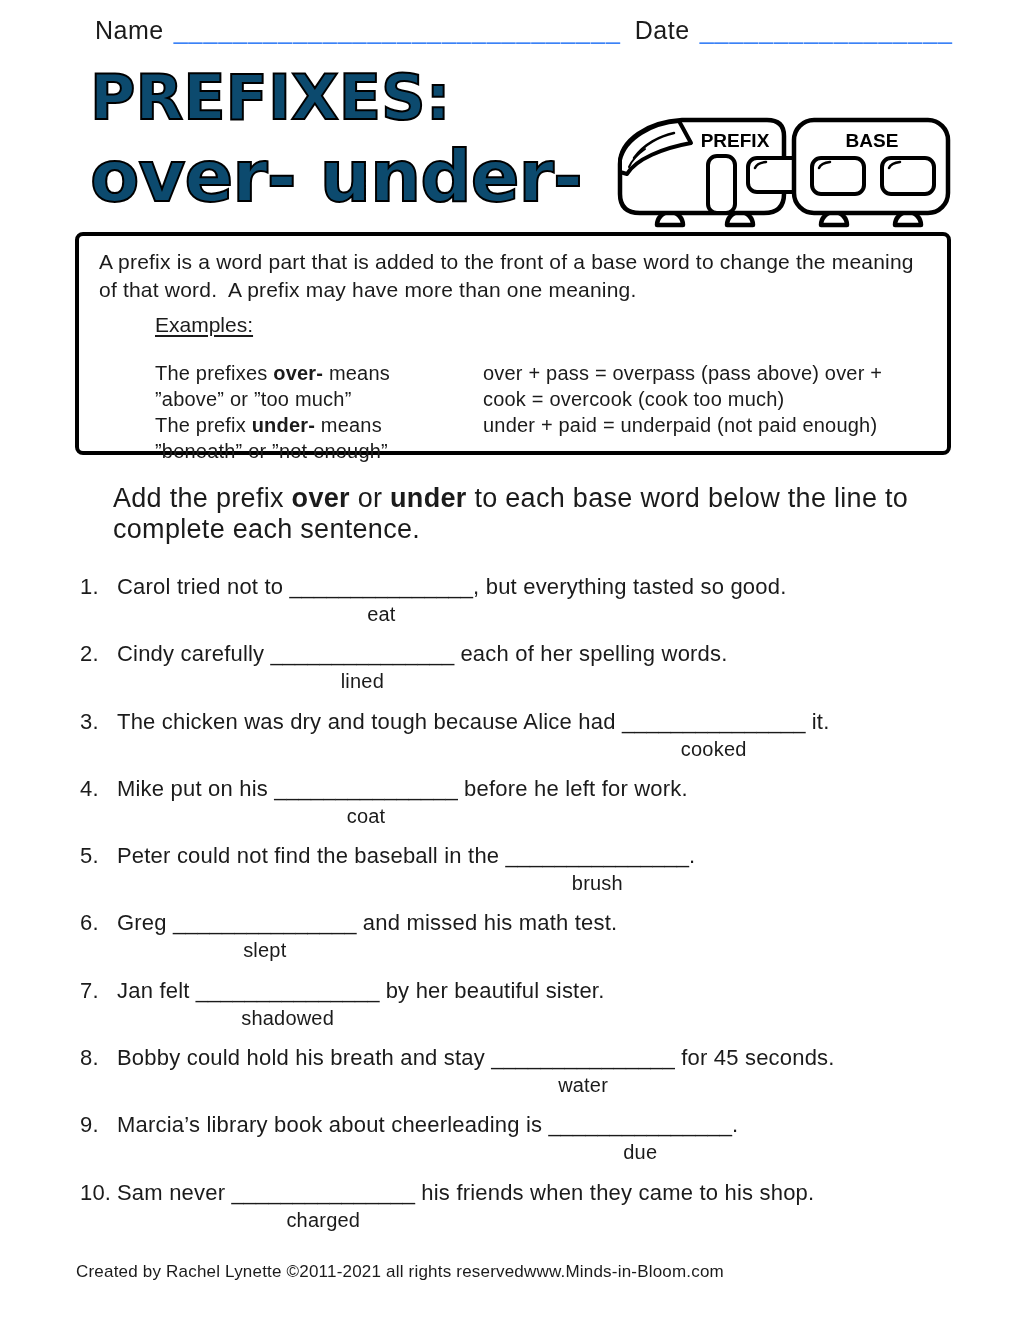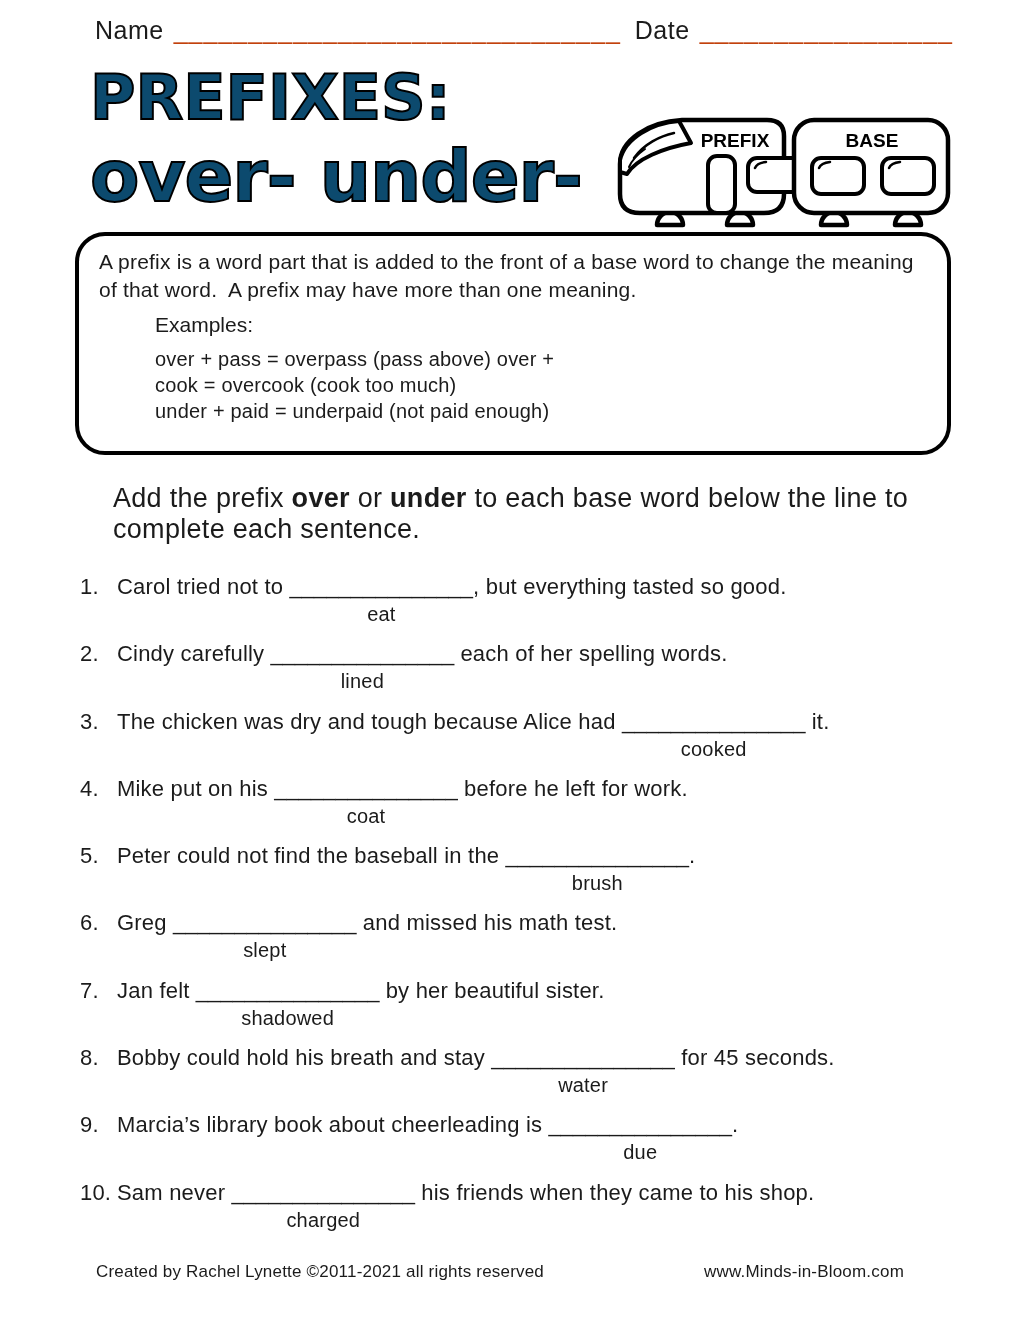--- a/index.html
+++ b/index.html
@@ -9,39 +9,39 @@
     font-family:"Liberation Sans", sans-serif; color:#1b1b1b; overflow:hidden;
   }
 
   
   .header-line {
     position:absolute; left:95px; top:16px; font-size:25px;
     display:flex; align-items:baseline; white-space:nowrap; letter-spacing:.5px;justify-content:center;
   }
   .header-line .lbl { margin-right:10px; }
   .header-line .gap { width:14px; }
-  .blank-chars { letter-spacing:1px; color:#c2410c; }
+  .blank-chars { letter-spacing:1px; color:#3b82f6; }
 
   
   .title { position:absolute; left:90px; top:60px; color:#0c4a6e; font-family:"DejaVu Sans", sans-serif; font-weight:bold; }
   .title-l1 { font-size:62px; line-height:76px; letter-spacing:0; -webkit-text-stroke:2px #000; }
   .title-l2 { font-size:72px; line-height:80px; letter-spacing:-1px;text-align:right; -webkit-text-stroke:2px #000; }
 
   
   .train { position:absolute; left:612px; top:110px; }
 
   
   .info-box {
     position:absolute; left:75px; top:232px; width:876px; height:223px;
-    border:4.5px solid #000; border-radius:30px; background:#fff; padding:12px 4px 0 20px;
+    border:4.5px solid #000; border-radius:8px; background:#fff; padding:12px 4px 0 20px;
   }
   .intro { font-size:21px; line-height:28px; white-space:pre-wrap; width:838px; letter-spacing:.2px; }
   .examples-heading {
-    margin:9px 0 9px 56px; font-size:21px; display:inline-block;
-    text-underline-offset:3px; margin-left:56px;
+    margin:9px 0 23px 56px; font-size:21px; display:inline-block;
+    text-decoration:underline; text-underline-offset:3px; margin-left:56px;
   }
   .example-cols { display:flex; margin-left:56px; font-size:20px; line-height:26px; letter-spacing:.2px; }
   .col-left { width:328px; flex:none; }
   .col-right { flex:1; }
   .bold { font-weight:bold; }
 
   
   .instructions { position:absolute; left:113px; top:483px; width:840px; font-size:27px; line-height:31px; letter-spacing:.3px; }
 
   
@@ -51,22 +51,22 @@
   .text { flex:1; white-space:nowrap; }
   .blankwrap { position:relative; display:inline-block; }
   .blank { letter-spacing:0; }
   .base {
     position:absolute; left:50%; top:27px; transform:translateX(-50%);
     font-size:20px; white-space:nowrap;
   }
 
   
   .footer {
-    position:absolute; left:96px; top:1262px; width:808px;
-    display:flex; justify-content:space-between; font-size:17px; letter-spacing:.2px;
+    position:absolute; left:76px; top:1262px; width:808px;
+    display:flex; justify-content:flex-start; font-size:17px; letter-spacing:.2px;
   }
 </style>
 </head>
 <body>
 
 <div class="page">
 
   <div class="header-line">
     <span class="lbl">Name</span>
     <span class="blank-chars">______________________________</span>
@@ -111,20 +111,26 @@
     <g font-family="Liberation Sans, sans-serif" font-size="19" font-weight="bold" fill="#000" text-anchor="middle">
       <text x="123" y="37">PREFIX</text>
       <text x="260" y="37">BASE</text>
     </g>
   </svg>
 
   <div class="info-box">
     <div class="intro">A prefix is a word part that is added to the front of a base word to change the meaning of that word.  A prefix may have more than one meaning.</div>
     <span class="examples-heading">Examples:</span>
     <div class="example-cols">
+      <div class="col-left">
+        <div><span>The prefixes </span><span class="bold">over-</span><span> means</span></div>
+        <div>”above” or ”too much”</div>
+        <div><span>The prefix </span><span class="bold">under-</span><span> means</span></div>
+        <div>”beneath” or ”not enough”</div>
+      </div>
       <div class="col-right">
         <div>over + pass = overpass (pass above) over +</div>
         <div>cook = overcook (cook too much)</div>
         <div>under + paid = underpaid (not paid enough)</div>
       </div>
     </div>
   </div>
 
   <div class="instructions">
     <span>Add the prefix </span><span class="bold">over</span><span> or </span><span class="bold">under</span><span> to each base word below the line to complete each sentence.</span>

